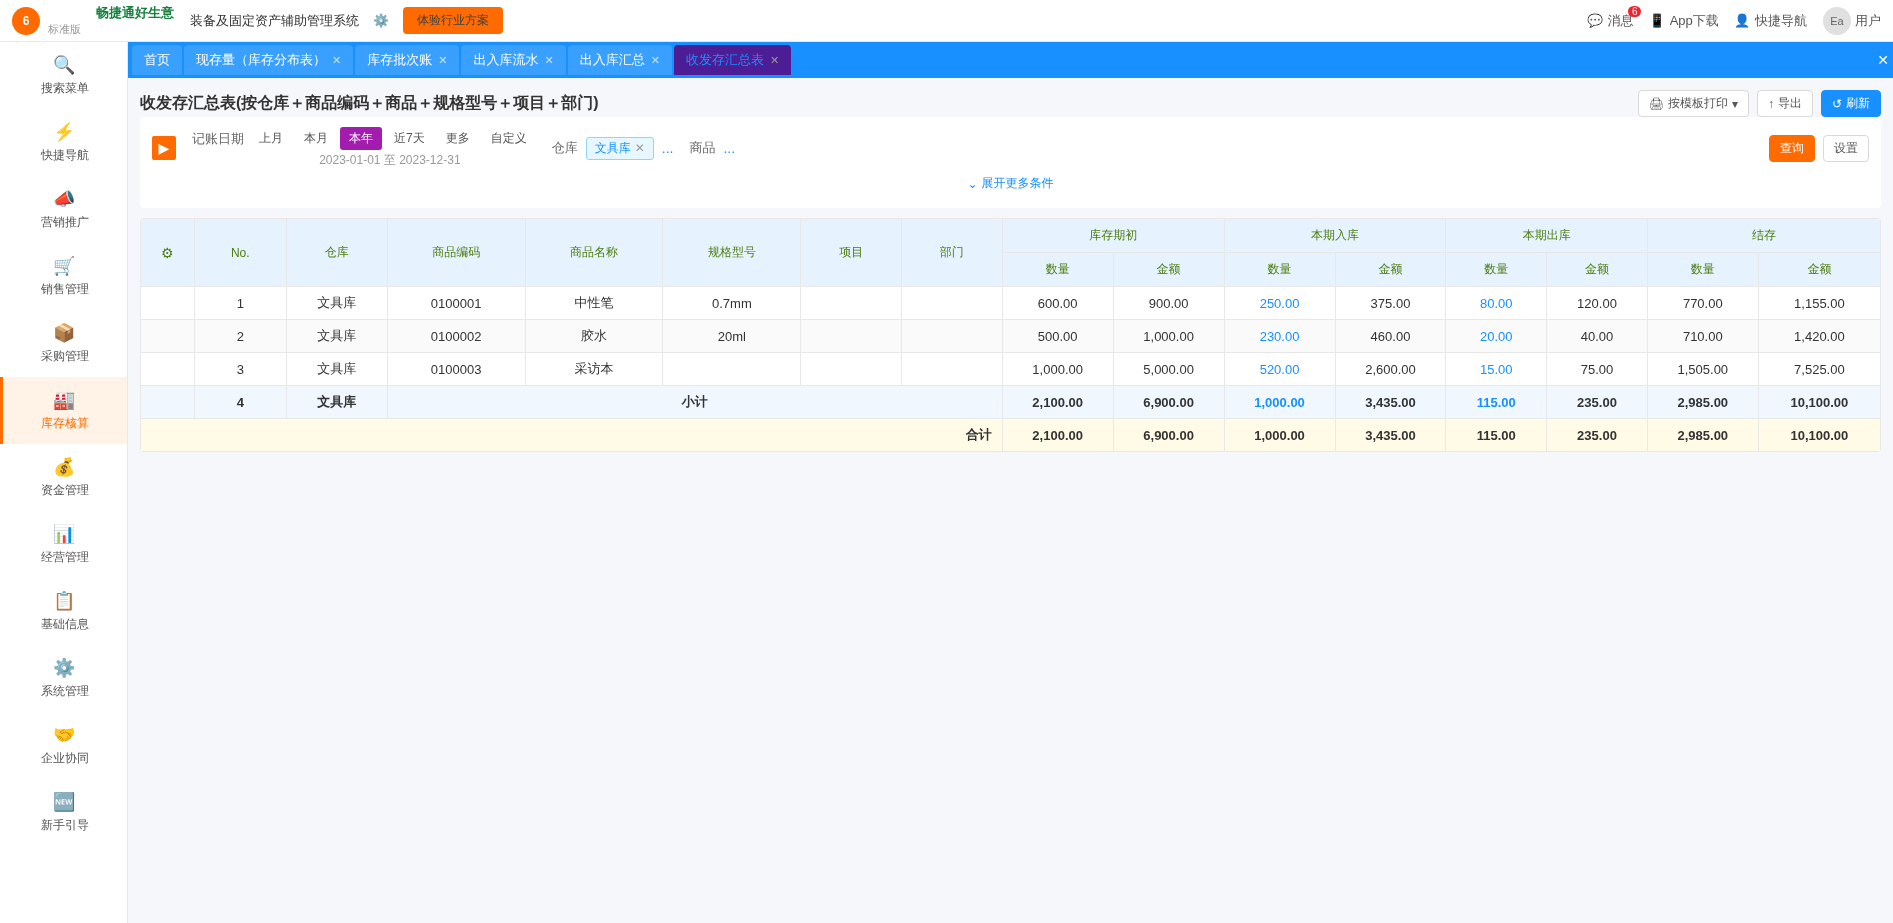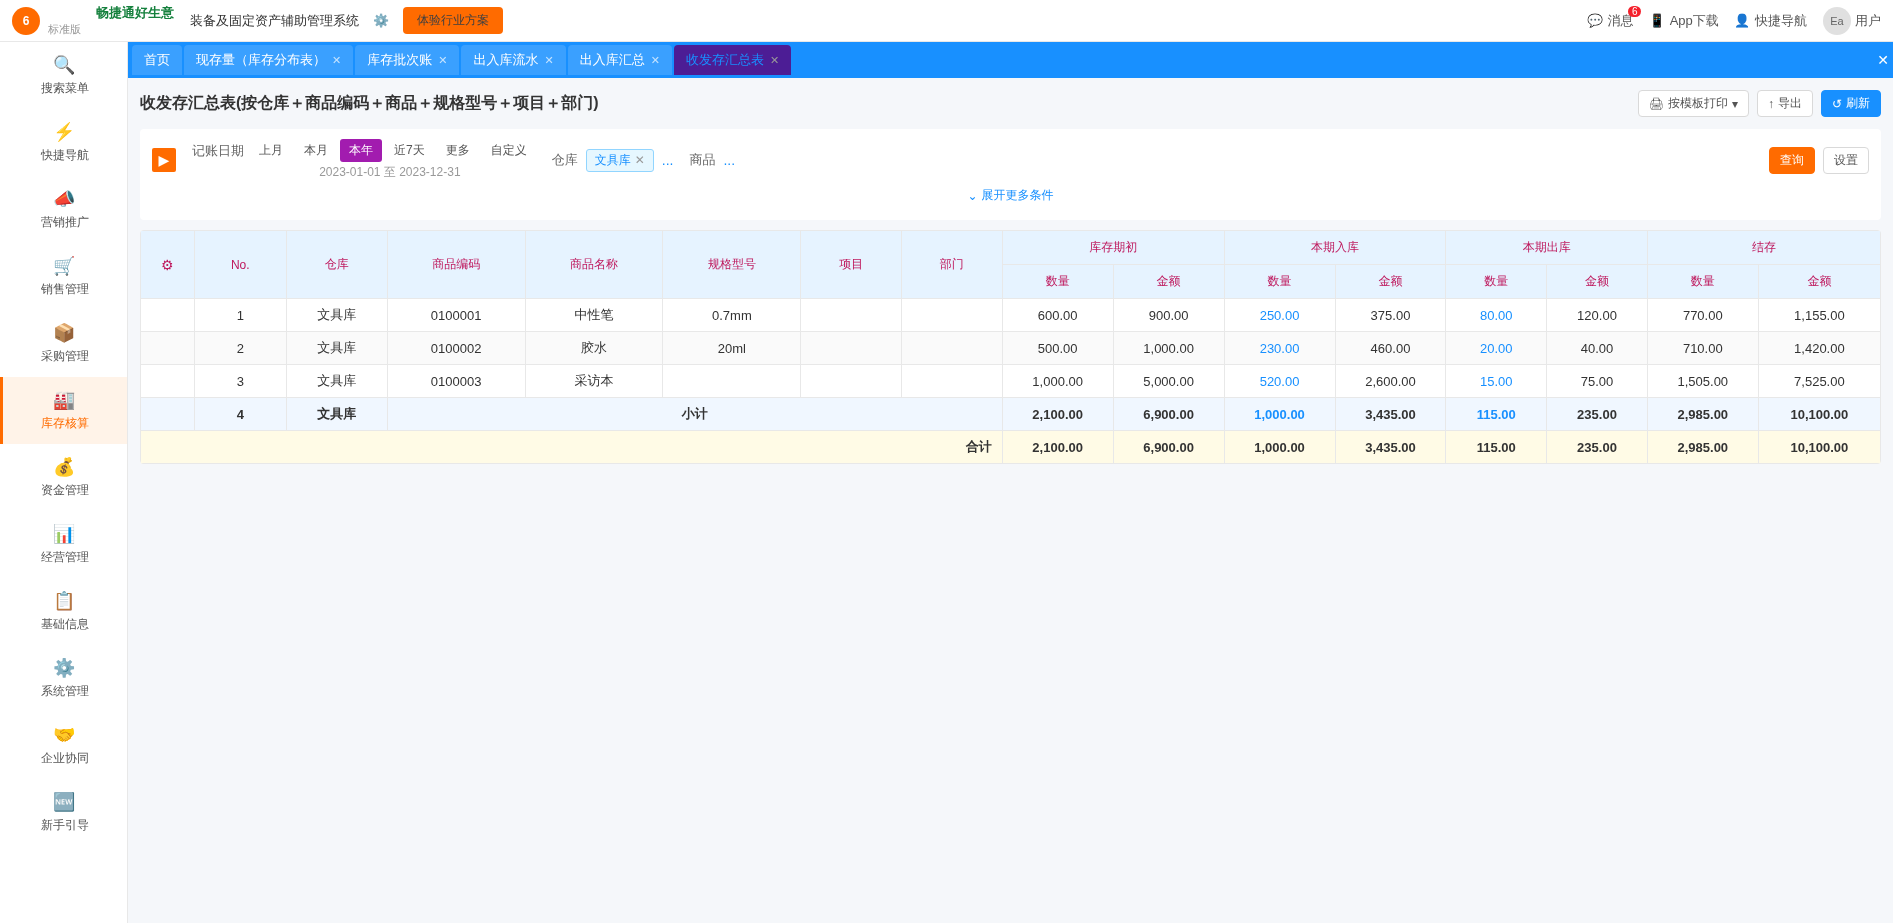--- a/index.html
+++ b/index.html
@@ -34,40 +34,40 @@
     
     .tab-bar { background: #1890ff; height: 36px; display: flex; align-items: center; padding: 0 4px; flex-shrink: 0; }
     .tab-item { display: flex; align-items: center; padding: 0 12px; height: 30px; background: rgba(255,255,255,0.15); color: #fff; border-radius: 4px 4px 0 0; margin-right: 2px; cursor: pointer; font-size: 13px; gap: 6px; white-space: nowrap; }
     .tab-item.active { background: #4c1d95; color: #1890ff; }
     .tab-close { font-size: 11px; color: rgba(255,255,255,0.7); cursor: pointer; }
     .tab-item.active .tab-close { color: #999; }
     .tab-close-main { color: #fff; font-size: 14px; margin-left: auto; padding-left: 12px; cursor: pointer; }
 
     
     .page-content { flex: 1; background: #f5f7fa; overflow-y: auto; padding: 12px; }
-    .page-title { font-size: 16px; color: #333; font-weight: bold; margin-bottom: 12px; display: flex; align-items: center; justify-content: space-between; }
+    .page-title { font-size: 16px; color: #333; font-weight: bold; display: flex; align-items: center; justify-content: space-between; }
     .page-title-actions { display: flex; gap: 8px; }
     .action-btn { display: flex; align-items: center; gap: 4px; padding: 4px 10px; border: 1px solid #d9d9d9; border-radius: 4px; background: #fff; cursor: pointer; font-size: 12px; color: #555; }
     .action-btn.primary { background: #ff6b00; color: #fff; border-color: #ff6b00; }
     .action-btn.refresh { background: #1890ff; color: #fff; border-color: #1890ff; }
     .date-btn { padding: 2px 8px; border-radius: 3px; cursor: pointer; font-size: 12px; border: 1px solid transparent; color: #555; }
     .date-btn.active { background: #a21caf; color: #fff; }
     .warehouse-tag { display: flex; align-items: center; background: #e6f7ff; border: 1px solid #91d5ff; border-radius: 3px; padding: 2px 8px; font-size: 12px; color: #1890ff; gap: 4px; }
     .warehouse-tag .close { cursor: pointer; color: #999; }
     .ellipsis-btn { color: #1890ff; cursor: pointer; font-size: 14px; }
     .expand-more { display: flex; align-items: center; justify-content: center; padding: 6px; color: #1890ff; cursor: pointer; font-size: 12px; gap: 4px; }
 
     
     .filter-toggle { width: 24px; height: 24px; background: #ff6b00; color: #fff; display: flex; align-items: center; justify-content: center; border-radius: 2px; cursor: pointer; font-size: 14px; }
 
     
     .table-wrap { background: #fff; border-radius: 4px; overflow: hidden; }
     table { width: 100%; border-collapse: collapse; font-size: 13px; }
     thead tr { background: #e6f3ff; }
-    th { padding: 8px 20px; text-align: center; color: #be185d; font-weight: 500; border: 1px solid #e8e8e8; font-size: 12px; white-space: nowrap; }
+    th { padding: 8px 20px; text-align: center; color: #4d7c0f; font-weight: 500; border: 1px solid #e8e8e8; font-size: 12px; white-space: nowrap; }
     td { padding: 7px 10px; text-align: center; border: 1px solid #e8e8e8; color: #333; white-space: nowrap; }
     tr:nth-child(even) td { background: #fafafa; }
     tr.subtotal td { font-weight: bold; background: #f0f7ff !important; }
     .link-cell { color: #1890ff; cursor: pointer; }
     .settings-col { width: 32px; }
 
     
     .table-footer { background: #fffbe6; border-top: 1px solid #e8e8e8; }
     .table-footer td { font-weight: bold; }
 

